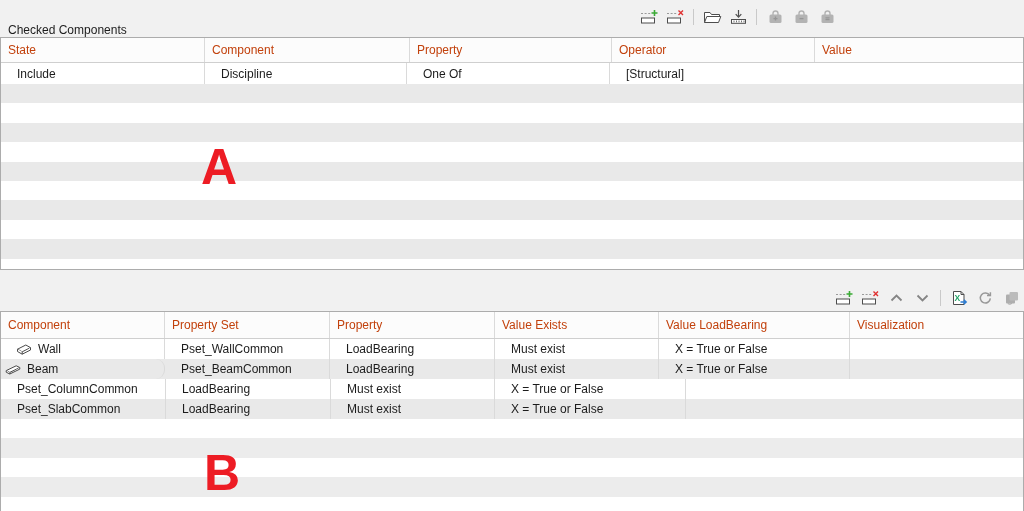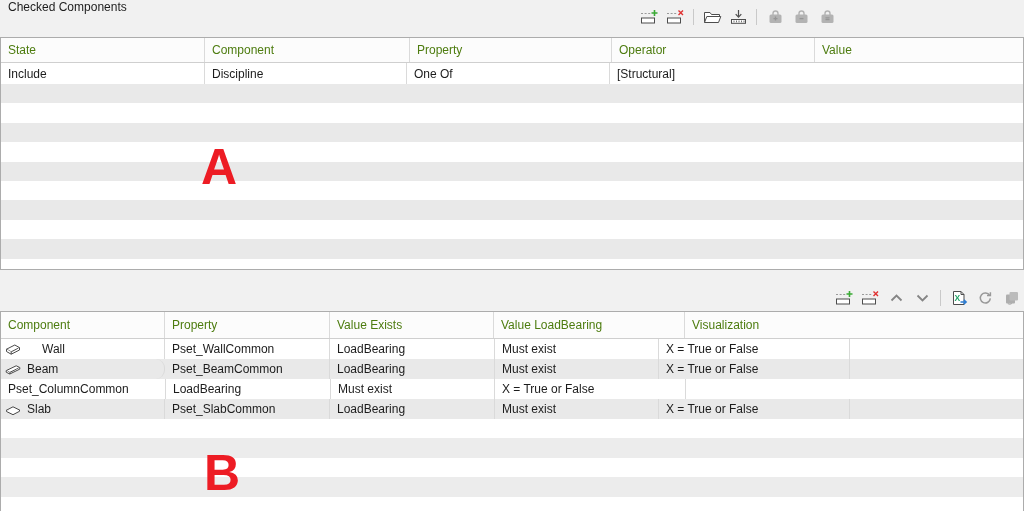--- a/index.html
+++ b/index.html
@@ -1,31 +1,31 @@
 <!DOCTYPE html>
 <html><head>
 <meta charset="utf-8">
 <style>
   html,body{margin:0;padding:0;}
   body{font-family:"Liberation Sans",sans-serif;font-size:12px;color:#1c1c1c;background:#f1f1f1;}
   #app{position:relative;width:1024px;height:511px;background:#f1f1f1;overflow:hidden;}
 
-  .panel-bar{position:absolute;left:0;width:840px;display:flex;align-items:flex-start;box-sizing:border-box;}
+  .panel-bar{position:absolute;left:0;width:840px;display:flex;align-items:flex-end;box-sizing:border-box;}
   .panel-title{padding-left:8px;color:#1c1c1c;}
   .toolbar{position:absolute;right:3px;display:flex;align-items:center;gap:6px;}
   .tbtn{display:inline-flex;align-items:center;justify-content:center;width:20px;height:18px;cursor:pointer;}
   .tbtn.disabled{cursor:default;}
   .tsep{width:1px;height:16px;background:#c9c9c9;margin:0 2px;}
 
   .tbl{position:absolute;left:0;width:1024px;background:#fff;border:1px solid #acacac;box-sizing:border-box;display:flex;flex-direction:column;}
   .thead{display:flex;background:#fcfcfc;border-bottom:1px solid #cfcfcf;flex:none;}
-  .thead .cell{padding-left:7px;color:#4d7c0f;}
+  .thead .cell{padding-left:7px;color:#c2410c;}
   .trow{display:flex;flex:none;background:#fff;}
   .trow.alt{background:#e9e9e9;}
-  .cell{box-sizing:border-box;border-right:1px solid #dadada;padding-left:7px;display:flex;align-items:center;overflow:hidden;white-space:nowrap;}
+  .cell{box-sizing:border-box;border-right:1px solid #dadada;padding-left:16px;display:flex;align-items:center;overflow:hidden;white-space:nowrap;}
   .cell.last{border-right:none;flex:1;}
   .stripes{flex:1;}
   .stripes-a{background:repeating-linear-gradient(180deg,#e9e9e9 0 19.4px,#ffffff 19.4px 38.8px);}
   .stripes-b{background:repeating-linear-gradient(180deg,#ffffff 0 19.4px,#ececec 19.4px 38.8px);}
 
   
   #tableA{top:37px;height:233px;}
   #tableA .thead{height:24px;}
   #tableA .trow{height:21px;}
   .cA0{width:204px;flex:none;} .cA1{width:205px;flex:none;} .cA2{width:202px;flex:none;} .cA3{width:203px;flex:none;}
@@ -171,28 +171,29 @@
         <rect x="3" y="4.5" width="9" height="9" rx="1" fill="#aeaeae"></rect>
         <rect x="6.5" y="2" width="8.5" height="8.5" rx="1" fill="#bcbcbc"></rect>
         <path d="M5 13.5c1.2 1 3 .8 3.8-.3" stroke="#aeaeae" stroke-width="1.2" fill="none"></path>
       </svg>
       </span>
   </div>
 
   <div class="tbl" id="tableB">
     <div class="thead">
       <div class="cell cB0">Component</div>
+      <div class="cell cB1">Property Set</div>
       <div class="cell cB2">Property</div>
       <div class="cell cB3">Value Exists</div>
       <div class="cell cB4">Value LoadBearing</div>
       <div class="cell last">Visualization</div>
     </div>
 
     <div class="trow">
-      <div class="cell cB0" style="padding-left:0;gap:15px;">
+      <div class="cell cB0" style="padding-left:11px;">
         <svg class="comp-icon" width="16" height="15" viewBox="0 0 16 15">
           <path d="M1.5 7.2L9.8 3l4.7 2.6-8.3 4.2z" fill="#fff" stroke="#4a4a4a"></path>
           <path d="M1.5 7.2v2.3l4.7 2.7V9.8M6.2 12.2l8.3-4.2V5.6" fill="#fff" stroke="#4a4a4a"></path>
         </svg>
         <span>Wall</span>
       </div>
       <div class="cell cB1">Pset_WallCommon</div>
       <div class="cell cB2">LoadBearing</div>
       <div class="cell cB3">Must exist</div>
       <div class="cell cB4">X = True or False</div>
@@ -216,27 +217,20 @@
 
     <div class="trow">
       <div class="cell cB1">Pset_ColumnCommon</div>
       <div class="cell cB2">LoadBearing</div>
       <div class="cell cB3">Must exist</div>
       <div class="cell cB4">X = True or False</div>
       <div class="cell last"></div>
     </div>
 
     <div class="trow alt">
-      <div class="cell cB0" style="padding-left:0;">
-        <svg class="comp-icon" width="16" height="15" viewBox="0 0 16 15">
-          <path d="M1.5 8.2L8 4.8l6.5 3.2L8 11.3z" fill="#fff" stroke="#4a4a4a"></path>
-          <path d="M1.5 8.2v1.3L8 12.7l6.5-3.4V8" fill="#fff" stroke="#4a4a4a"></path>
-        </svg>
-        <span>Slab</span>
-      </div>
       <div class="cell cB1">Pset_SlabCommon</div>
       <div class="cell cB2">LoadBearing</div>
       <div class="cell cB3">Must exist</div>
       <div class="cell cB4">X = True or False</div>
       <div class="cell last"></div>
     </div>
 
     <div class="stripes stripes-b"></div>
   </div>
   <div class="marker" id="markerB">B</div>

